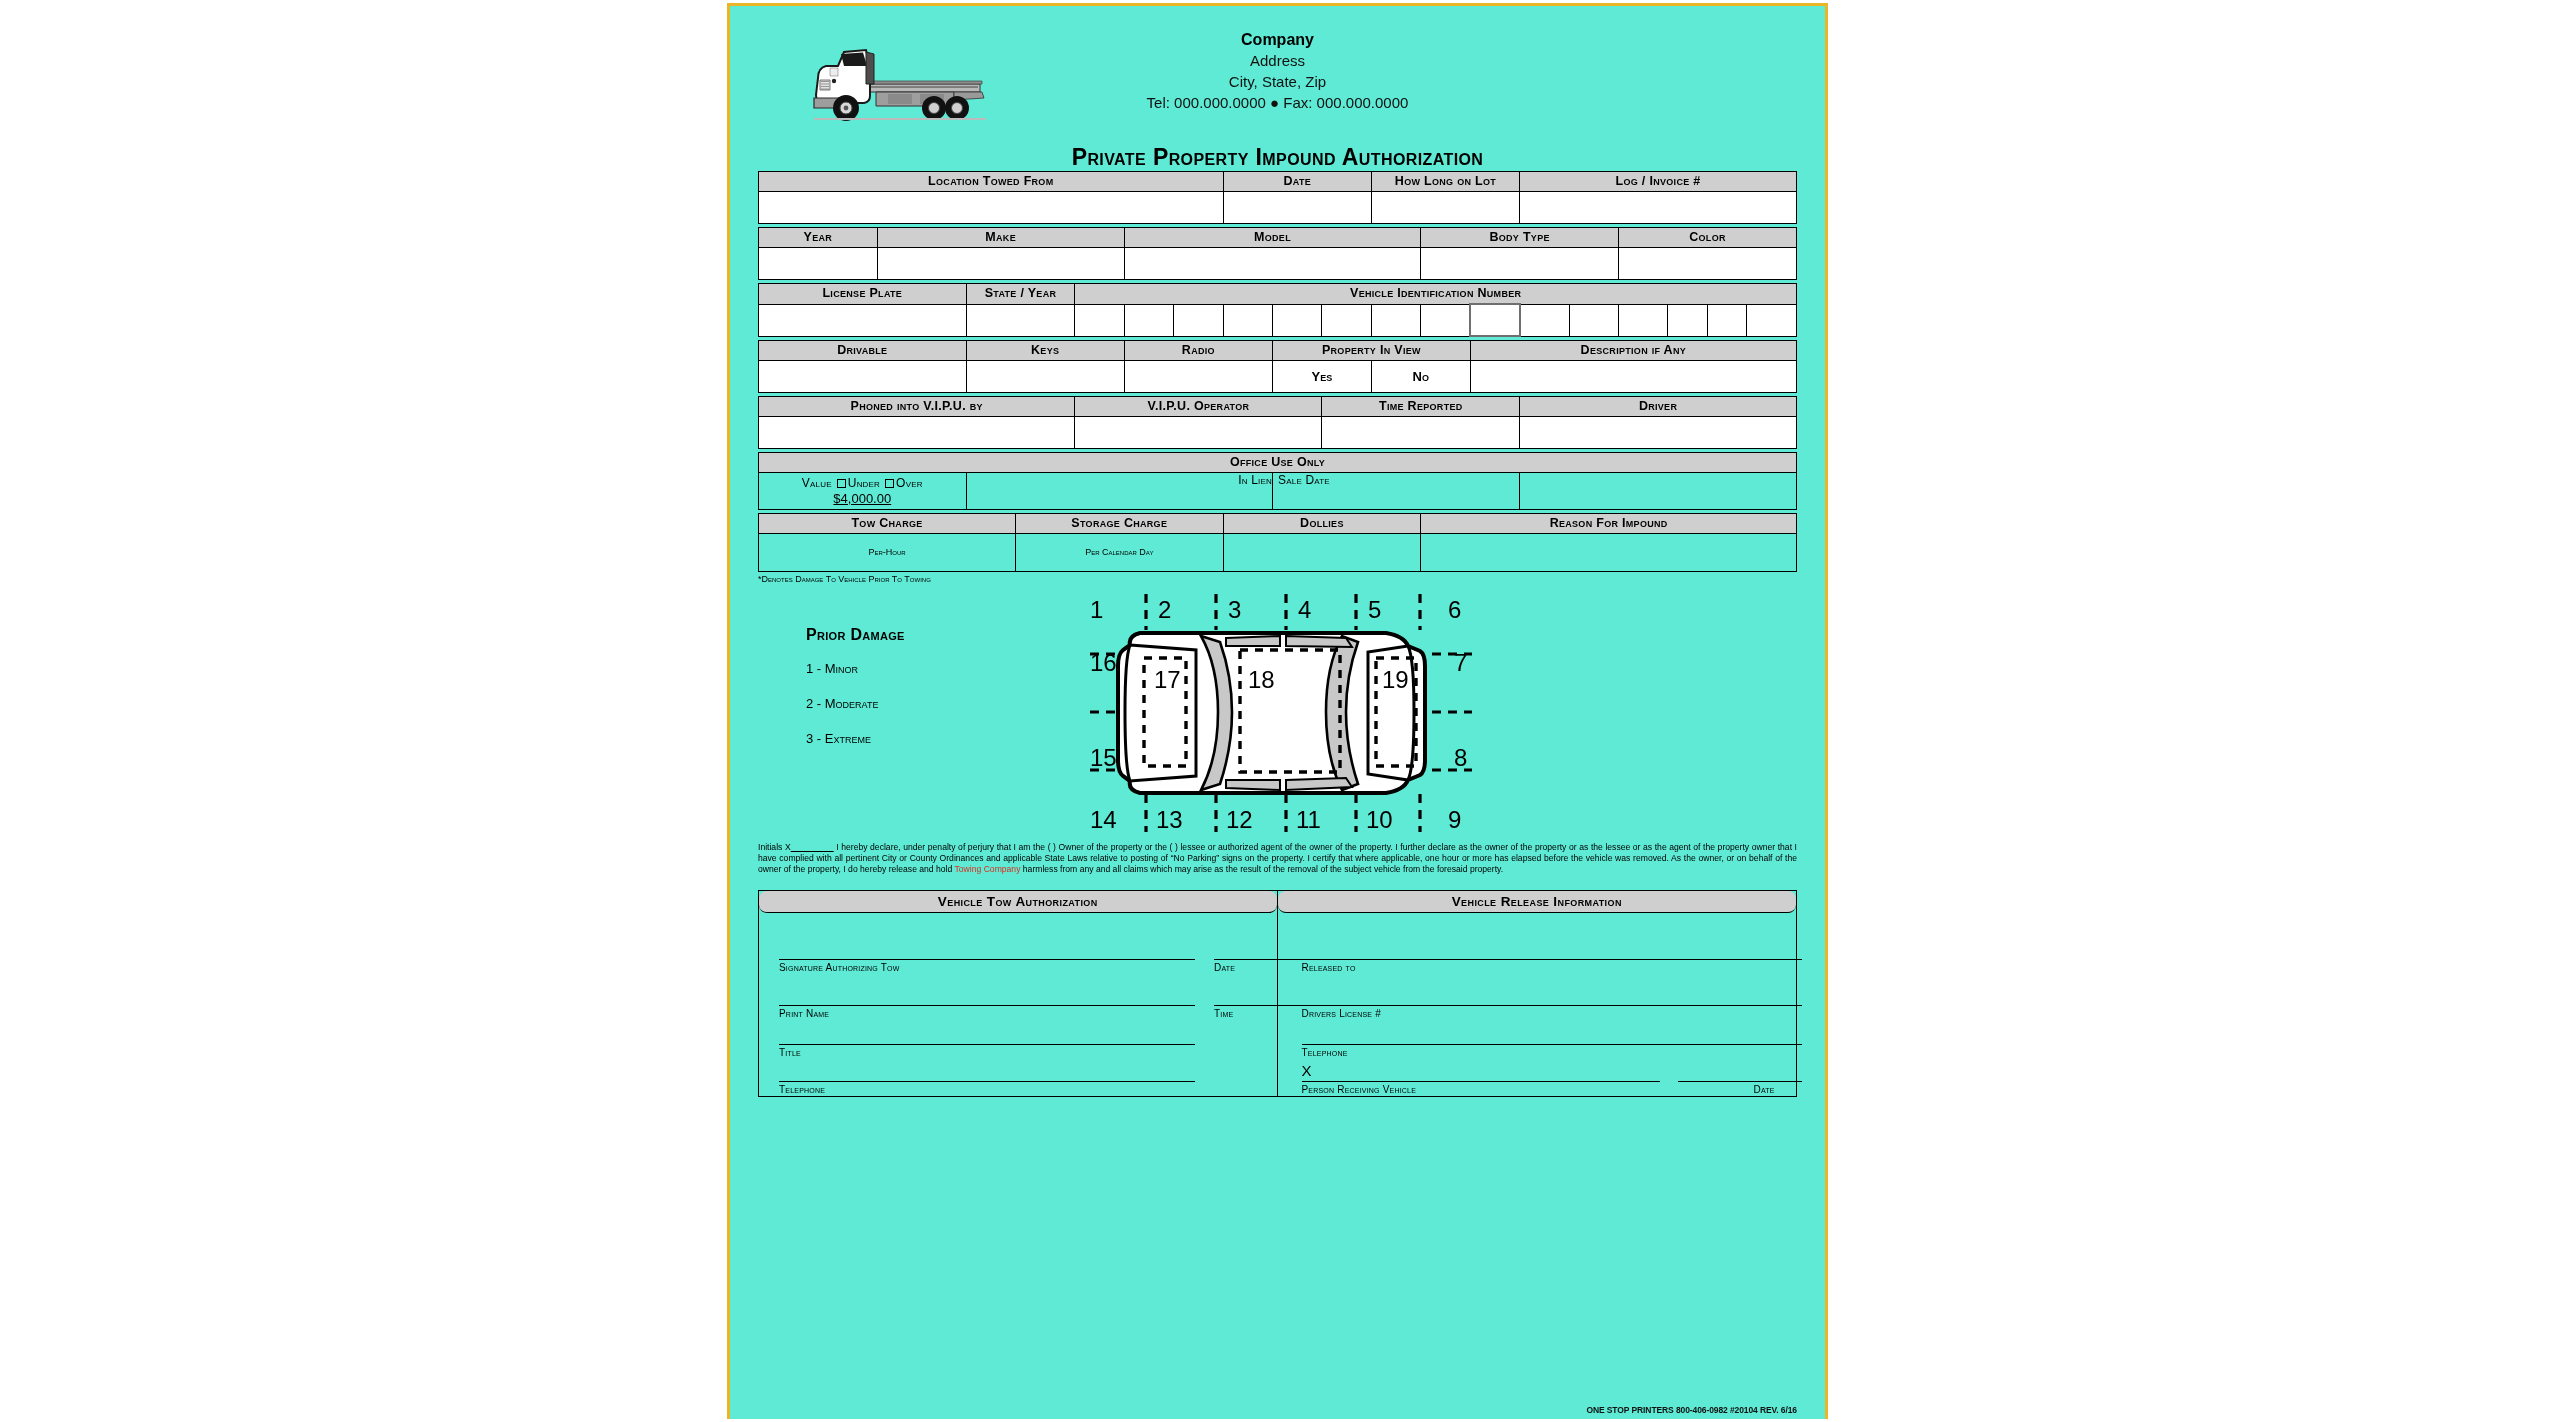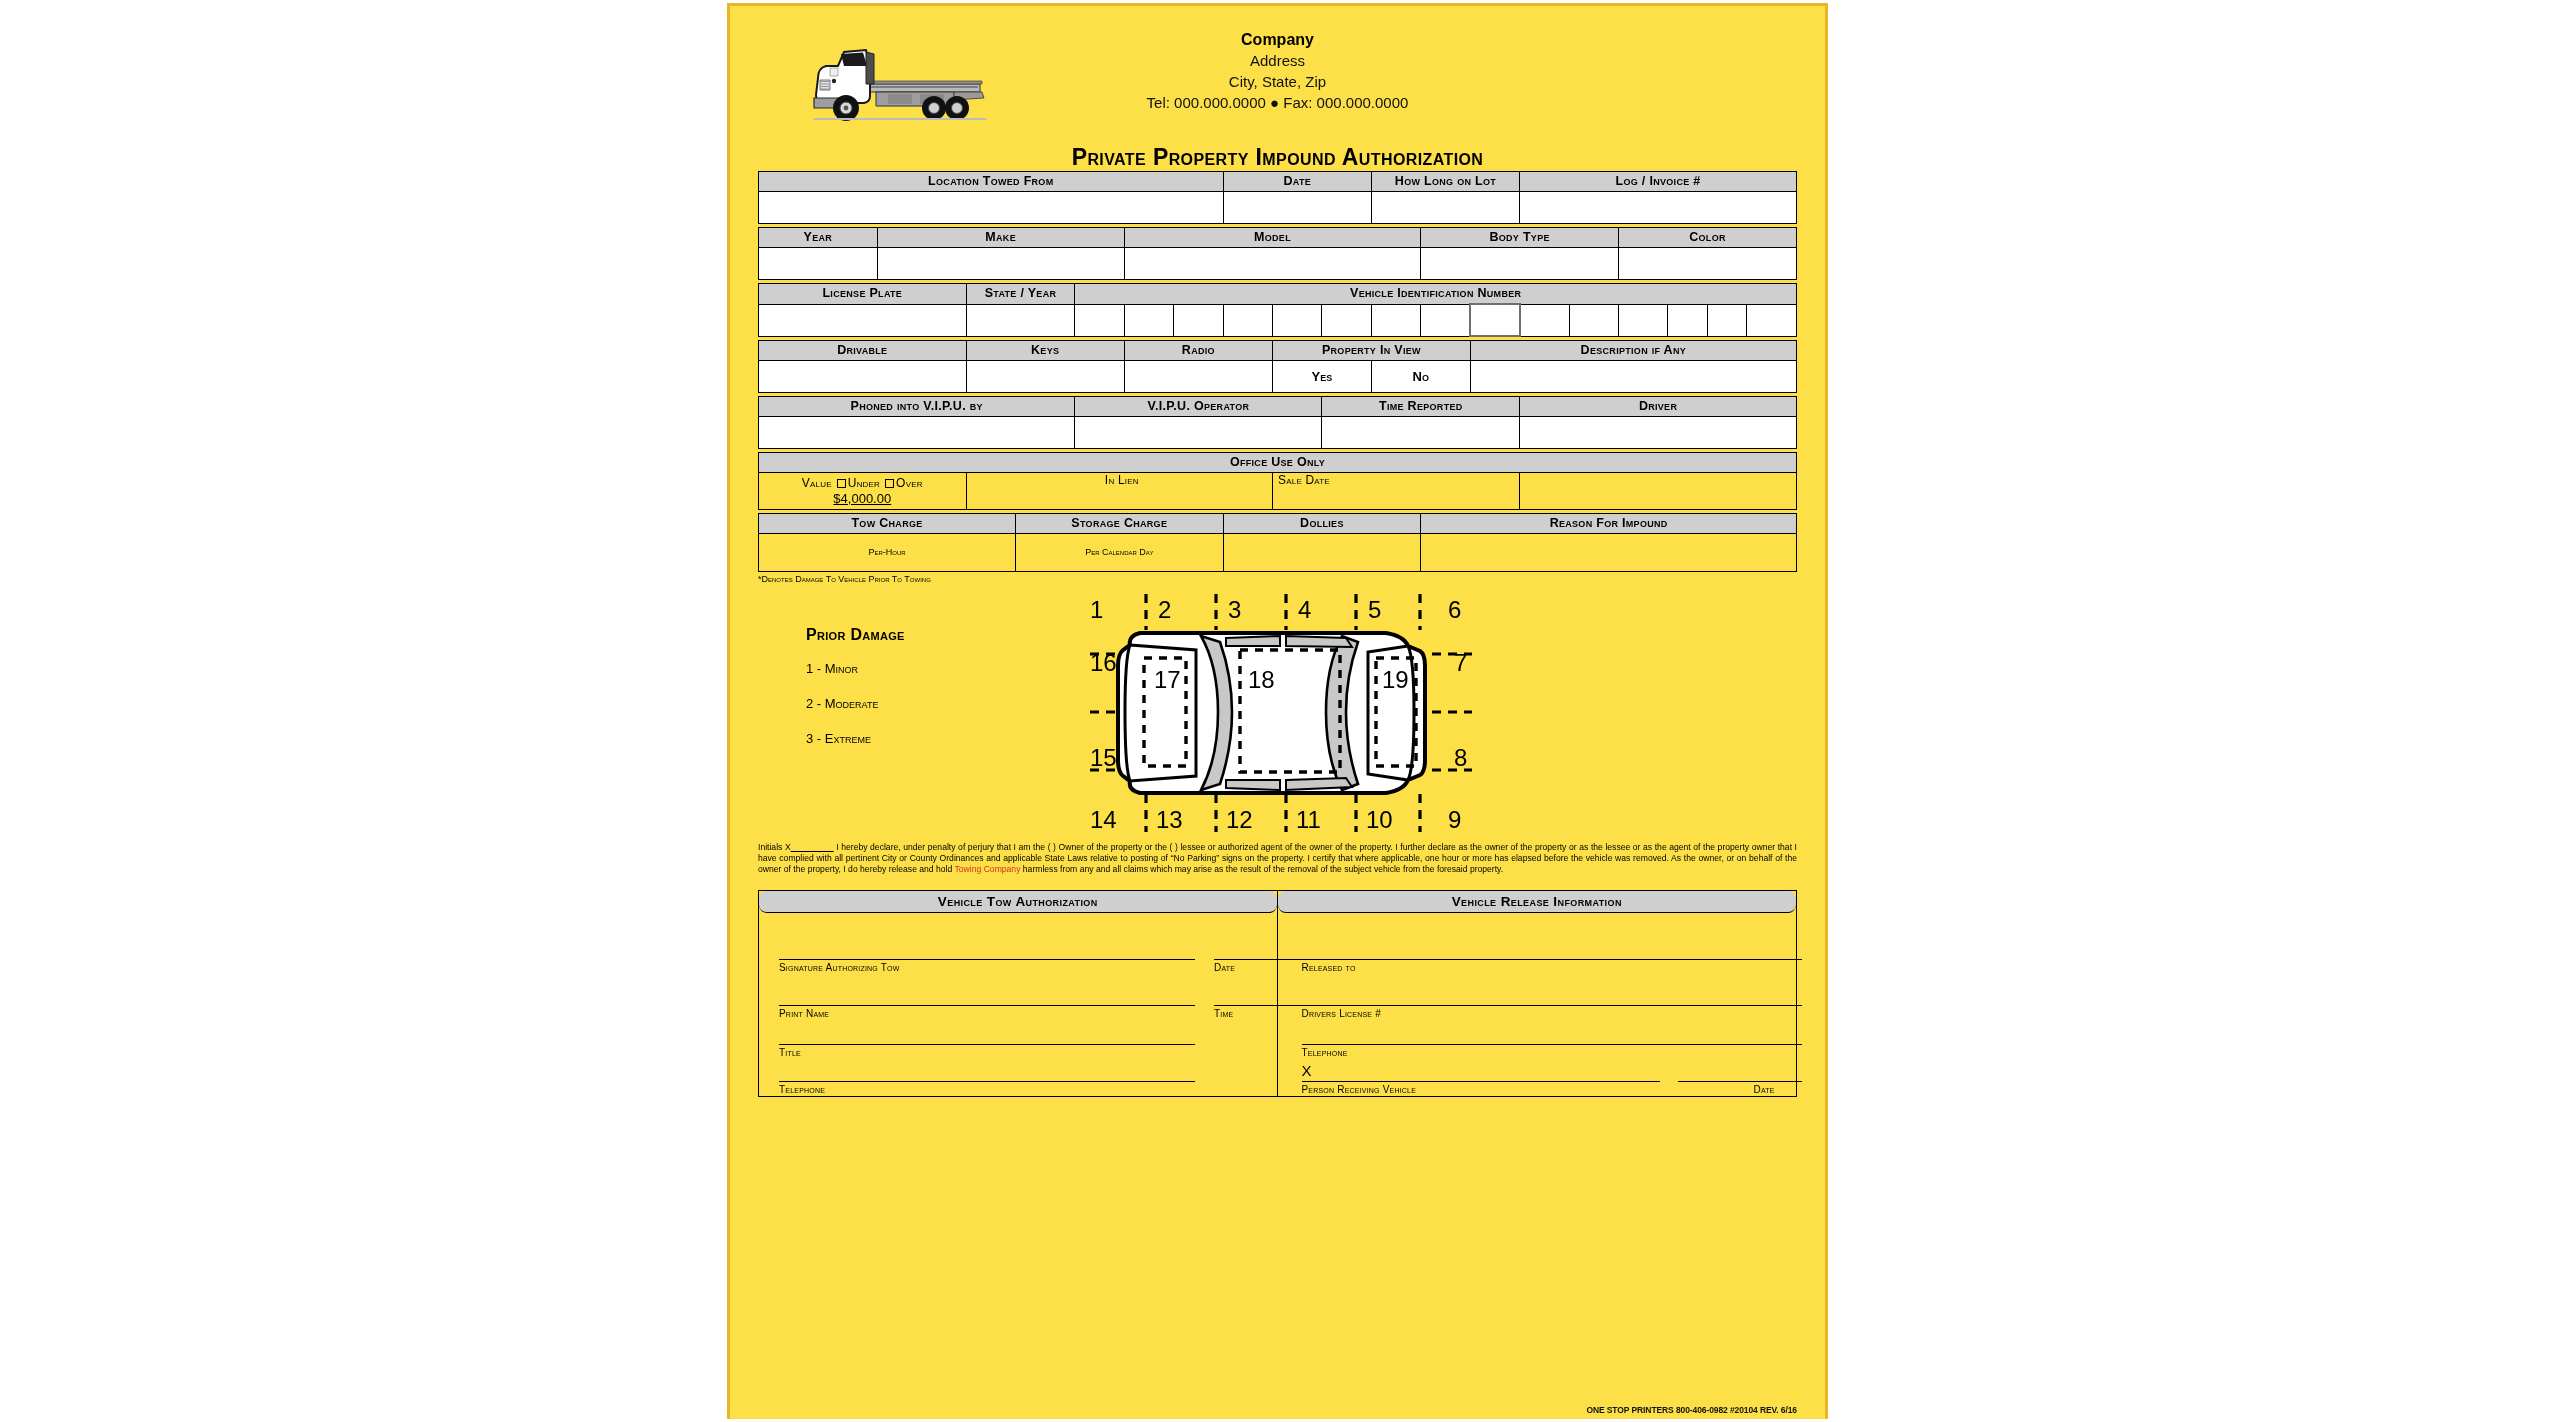--- a/index.html
+++ b/index.html
@@ -9,21 +9,21 @@
     background:#ffffff;
     font-family:"Liberation Sans", sans-serif;
     overflow:hidden;
   }
 
   
   #page-sheet{
     position:absolute;
     left:727px; top:3px;
     width:1101px; height:1416px;
-    background:#fde047;
+    background:#5eead4;
     border:3px solid #eab526;
     border-bottom:none;
   }
   #page-inner{
     position:absolute;
     left:0; top:0; right:0; bottom:0;
     padding:12px 28px 0 28px;
   }
 
   
@@ -375,21 +375,21 @@
           </tr>
 
       <tr>
         <td class="hdr" colspan="20">Office Use Only</td>
       </tr>
       <tr>
         <td class="valuecell" colspan="3">
           <span class="sc">Value</span><span class="chk"></span><span class="sc">Under</span><span class="chk"></span><span class="sc">Over</span>
           <div class="money">$4,000.00</div>
         </td>
-        <td class="valuecell" colspan="6" style="text-align:center;padding-left:5px;vertical-align:top;">
+        <td class="valuecell" colspan="6" style="text-align:right;padding-left:5px;vertical-align:top;">
           <span class="sc">In Lien</span>
         </td>
         <td class="valuecell" colspan="5" style="text-align:left;padding-left:5px;vertical-align:top;">
           <span class="sc">Sale Date</span>
         </td>
         <td class="valuecell" colspan="6"></td>
       </tr>
       <tr class="spacer-row">
             <td colspan="20"></td>
           </tr>

